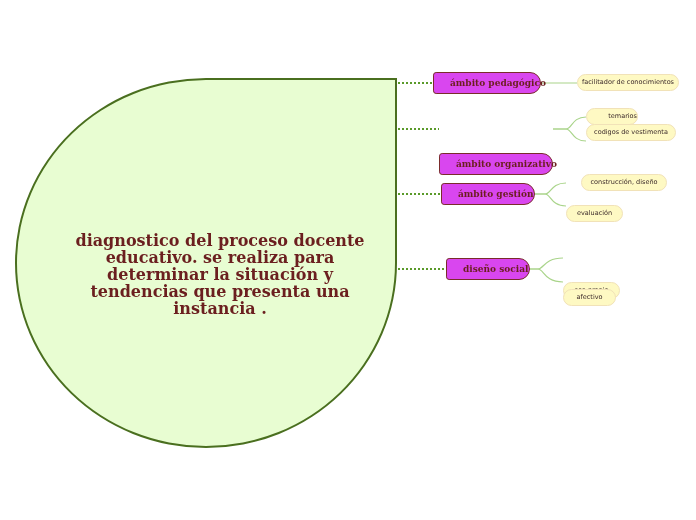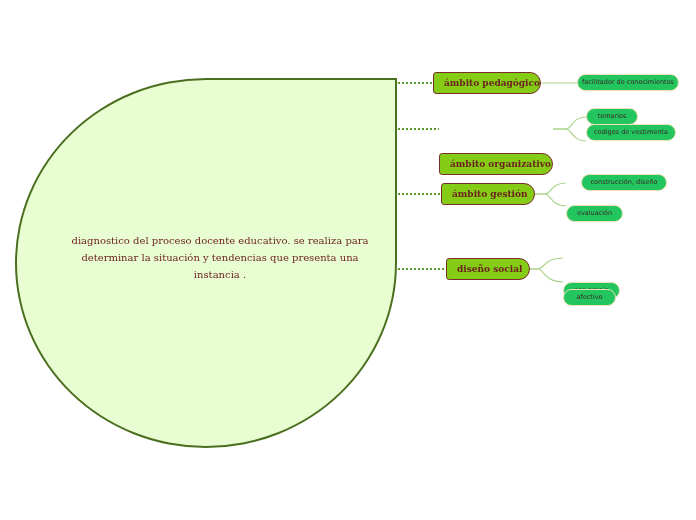--- a/index.html
+++ b/index.html
@@ -1,20 +1,20 @@
 <!DOCTYPE html>
 <html><head>
 <meta charset="utf-8">
 <style>
   html,body{margin:0;padding:0;background:#fff;}
   body{width:696px;height:520px;position:relative;overflow:hidden;font-family:"DejaVu Serif",serif;}
   .central{position:absolute;left:15px;top:78px;width:382px;height:370px;background:#e8fdd2;border:2px solid #4a6f1f;box-sizing:border-box;border-radius:50% 0 50% 50% / 50% 0 50% 50%;}
-  .central-text{position:absolute;left:70px;top:232px;width:300px;text-align:center;color:#6b1f1f;font-weight:normal;font-size:10px;line-height:17px;}
-  .branch{position:absolute;height:22px;box-sizing:border-box;background:#84cc16;border:1px solid #7a2c2c;border-radius:4px 14px 14px 4px;color:#6b1f1f;font-weight:bold;font-size:9px;line-height:20px;padding-left:10px;white-space:nowrap;}
-  .leaf{position:absolute;height:17px;box-sizing:border-box;background:#22c55e;border:1px solid #f1e2b8;border-radius:9px;color:#3b2a2a;font-family:"DejaVu Sans",sans-serif;font-size:6.5px;line-height:15px;text-align:center;white-space:nowrap;}
+  .central-text{position:absolute;left:70px;top:232px;width:300px;text-align:center;color:#6b1f1f;font-weight:bold;font-size:16px;line-height:17px;}
+  .branch{position:absolute;height:22px;box-sizing:border-box;background:#d946ef;border:1px solid #7a2c2c;border-radius:4px 14px 14px 4px;color:#6b1f1f;font-weight:bold;font-size:9px;line-height:20px;padding-left:16px;white-space:nowrap;}
+  .leaf{position:absolute;height:17px;box-sizing:border-box;background:#fef9c3;border:1px solid #f1e2b8;border-radius:9px;color:#3b2a2a;font-family:"DejaVu Sans",sans-serif;font-size:6.5px;line-height:15px;text-align:center;white-space:nowrap;}
   svg{position:absolute;left:0;top:0;}
 </style>
 </head>
 <body>
 
 <svg width="696" height="520">
   <g stroke="#5a9a2a" stroke-width="2" stroke-dasharray="2,2" fill="none">
     <line x1="398" y1="83" x2="433" y2="83"></line>
     <line x1="398" y1="129" x2="439" y2="129"></line>
     <line x1="398" y1="194" x2="441" y2="194"></line>
@@ -31,21 +31,21 @@
   </g>
 </svg>
 
 <div class="central"></div>
 <div class="central-text">diagnostico del proceso docente educativo. se realiza para determinar la situación y tendencias que presenta una instancia .</div>
 
 <div class="branch" style="left:433px;top:72px;width:108px;">ámbito pedagógico</div>
 <div class="leaf" style="left:577px;top:74px;width:102px;">facilitador de conocimientos</div>
 
 <div class="branch" style="left:439px;top:118px;width:114px;margin-top:35px;">ámbito organizativo</div>
-<div class="leaf" style="left:586px;top:108px;width:52px;">temarios</div>
+<div class="leaf" style="left:586px;top:108px;width:52px;text-align:right;">temarios</div>
 <div class="leaf" style="left:586px;top:124px;width:90px;">codigos de vestimenta</div>
 
 <div class="branch" style="left:441px;top:183px;width:94px;">ámbito gestión</div>
 <div class="leaf" style="left:581px;top:174px;width:86px;">construcción, diseño</div>
 <div class="leaf" style="left:566px;top:205px;width:57px;">evaluación</div>
 
 <div class="branch" style="left:446px;top:258px;width:84px;">diseño social</div>
 <div class="leaf" style="left:563px;top:249px;width:57px;margin-top:33px;">sea propio</div>
 <div class="leaf" style="left:563px;top:273px;width:53px;margin-top:16px;">afectivo</div>
 

